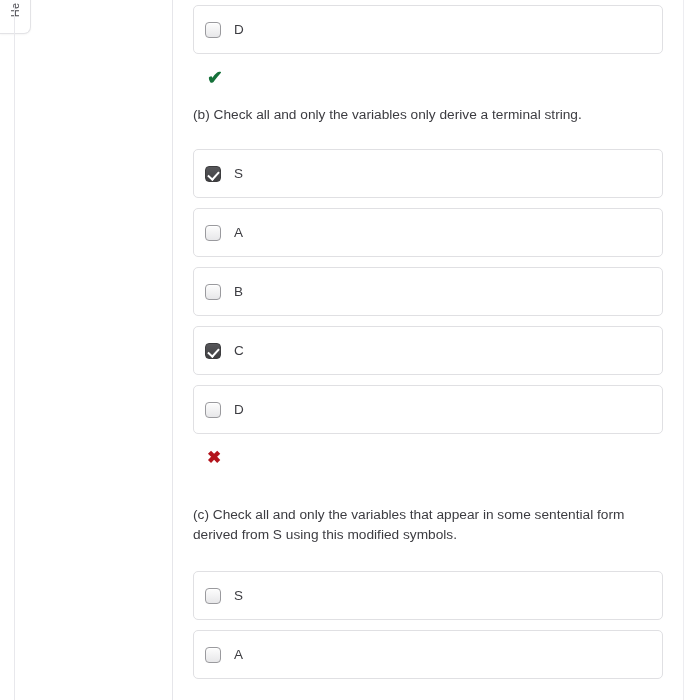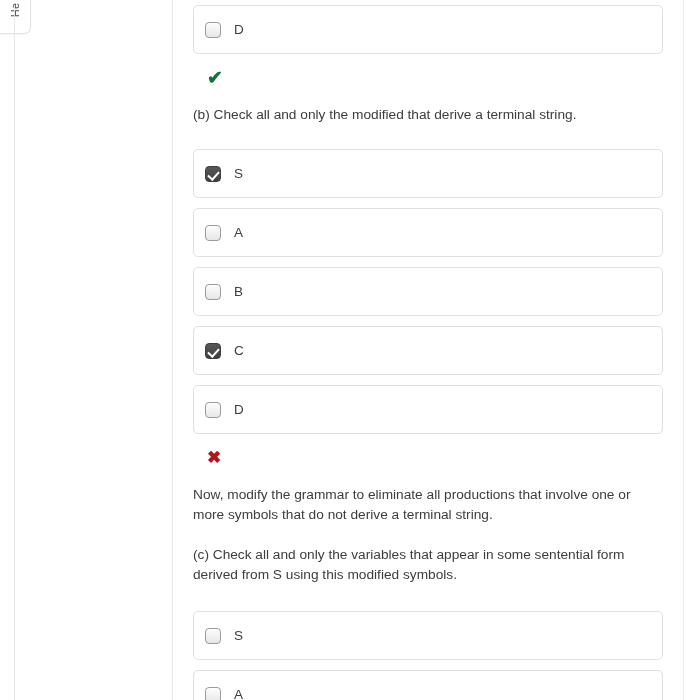--- a/index.html
+++ b/index.html
@@ -180,21 +180,21 @@
       <span class="cb"></span>
       <span class="option-label">D</span>
     </div>
 
     <div class="mark-row">
       <span class="mark-correct">✔</span>
     </div>
 
     <div class="gap-sm"></div>
 
-    <div class="prose q">(b) Check all and only the modified that derive a terminal string.</div>
+    <div class="prose q">(b) Check all and only the variables only derive a terminal string.</div>
 
     <div class="gap-sm"></div>
 
     <div class="option">
       <span class="cb checked"></span>
       <span class="option-label">S</span>
     </div>
     <div style="height:5px"></div>
     <div class="option">
       <span class="cb"></span>
@@ -215,21 +215,20 @@
       <span class="cb"></span>
       <span class="option-label">D</span>
     </div>
 
     <div class="mark-row">
       <span class="mark-wrong">✖</span>
     </div>
 
     <div class="gap-sm"></div>
 
-    <div class="prose">Now, modify the grammar to eliminate all productions that involve one or more symbols that do not derive a terminal string.</div>
 
     <div class="gap-md"></div>
 
     <div class="prose">(c) Check all and only the variables that appear in some sentential form derived from S using this modified symbols.</div>
 
     <div class="gap-lg"></div>
 
     <div class="option">
       <span class="cb"></span>
       <span class="option-label">S</span>

